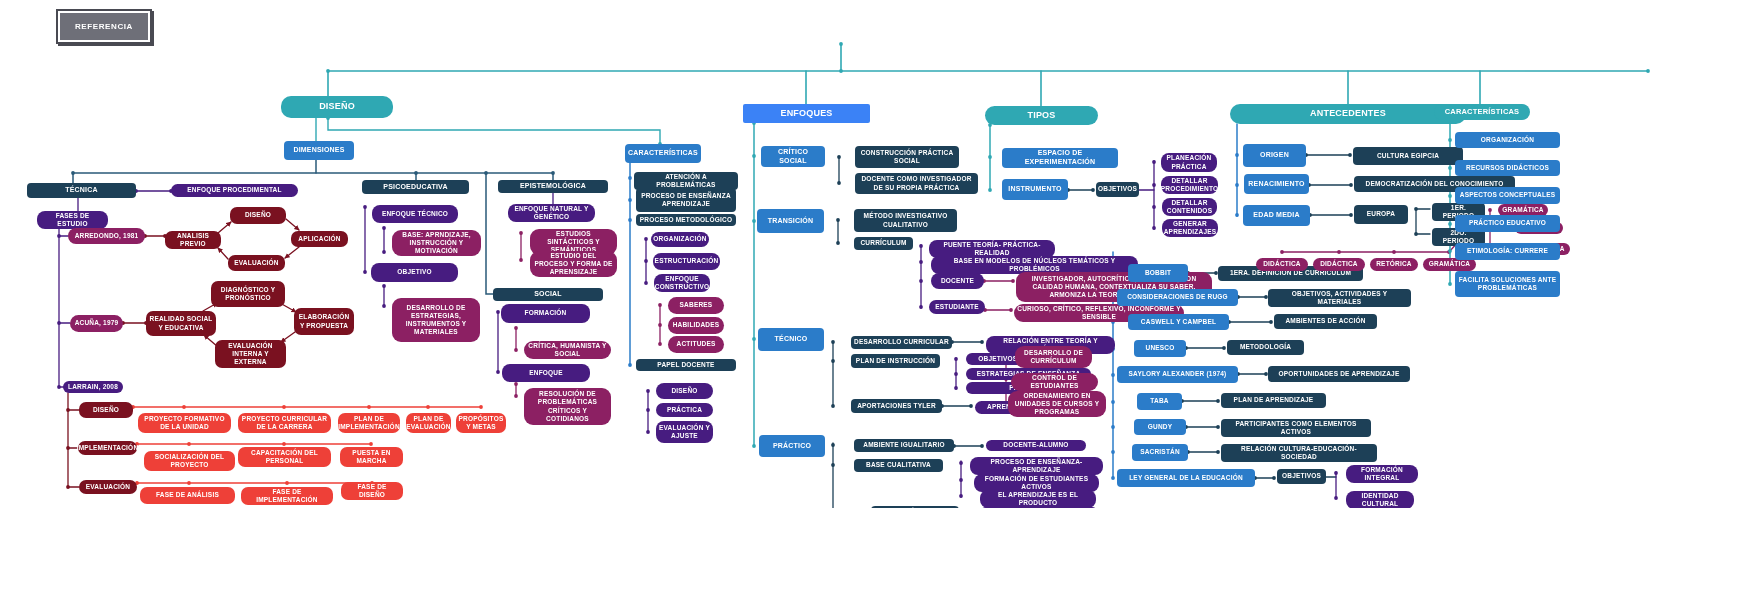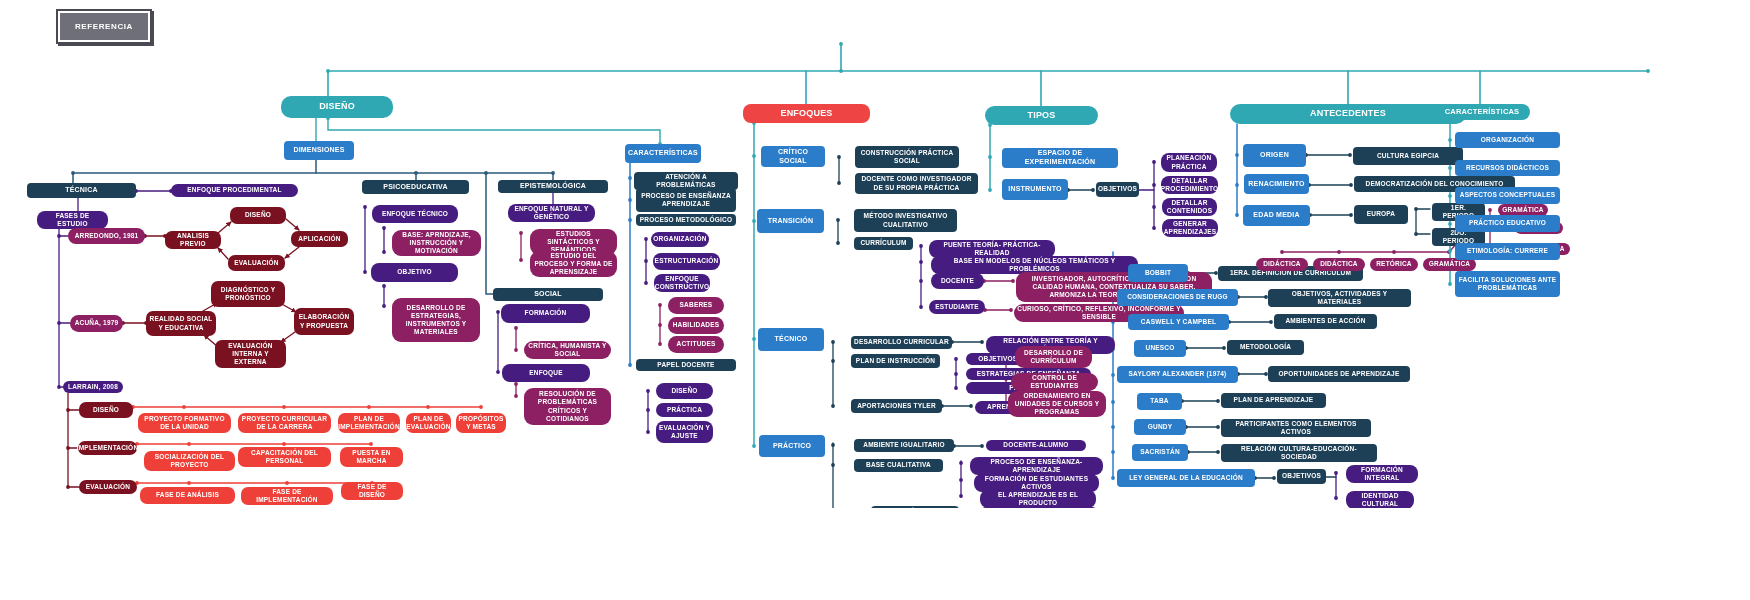--- a/index.html
+++ b/index.html
@@ -283,21 +283,21 @@
       <circle cx="642" cy="325" r="1.9" fill="#8C2063"></circle>
       <circle cx="642" cy="344" r="1.9" fill="#8C2063"></circle>
       <polyline points="630,391 630,432" fill="none" stroke="#471C80" stroke-width="1.3" stroke-linecap="round"></polyline>
       <circle cx="630" cy="391" r="1.9" fill="#471C80"></circle>
       <circle cx="630" cy="410" r="1.9" fill="#471C80"></circle>
       <circle cx="630" cy="432" r="1.9" fill="#471C80"></circle>
     </svg>
   <div class="ref">REFERENCIA</div>
   <div id="nodes">
       <div class="node" style="left: 263px; top: 96px; width: 112px; min-height: 22px; background: rgb(47, 168, 179); border-radius: 10px; font-size: 9px;">DISEÑO</div>
-      <div class="node" style="left: 725px; top: 104px; width: 127px; min-height: 19px; background: #ef4444; border-radius: 8px; font-size: 9px;">ENFOQUES</div>
+      <div class="node" style="left: 725px; top: 104px; width: 127px; min-height: 19px; background: #3b82f6; border-radius: 2px; font-size: 9px;">ENFOQUES</div>
       <div class="node" style="left: 967px; top: 106px; width: 113px; min-height: 19px; background: rgb(47, 168, 179); border-radius: 10px; font-size: 9px;">TIPOS</div>
       <div class="node" style="left: 1212px; top: 104px; width: 236px; min-height: 20px; background: rgb(47, 168, 179); border-radius: 10px; font-size: 9px;">ANTECEDENTES</div>
       <div class="node" style="left: 1416px; top: 104px; width: 96px; min-height: 16px; background: rgb(47, 168, 179); border-radius: 10px; font-size: 7.5px;">CARACTERÍSTICAS</div>
       <div class="node" style="left: 266px; top: 141px; width: 70px; min-height: 19px; background: rgb(43, 124, 201); border-radius: 4px; font-size: 7px;">DIMENSIONES</div>
       <div class="node" style="left: 607px; top: 144px; width: 76px; min-height: 19px; background: rgb(43, 124, 201); border-radius: 4px; font-size: 7px;">CARACTERÍSTICAS</div>
       <div class="node" style="left: 9px; top: 183px; width: 109px; min-height: 15px; background: rgb(29, 64, 87); border-radius: 4px; font-size: 7px;">TÉCNICA</div>
       <div class="node" style="left: 344px; top: 180px; width: 107px; min-height: 14px; background: rgb(29, 64, 87); border-radius: 4px; font-size: 7px;">PSICOEDUCATIVA</div>
       <div class="node" style="left: 480px; top: 180px; width: 110px; min-height: 13px; background: rgb(29, 64, 87); border-radius: 4px; font-size: 7px;">EPISTEMOLÓGICA</div>
       <div class="node" style="left: 475px; top: 288px; width: 110px; min-height: 13px; background: rgb(29, 64, 87); border-radius: 4px; font-size: 7px;">SOCIAL</div>
       <div class="node" style="left: 616px; top: 172px; width: 104px; min-height: 12px; background: rgb(29, 64, 87); border-radius: 4px; font-size: 6.5px;">ATENCIÓN A PROBLEMÁTICAS</div>

